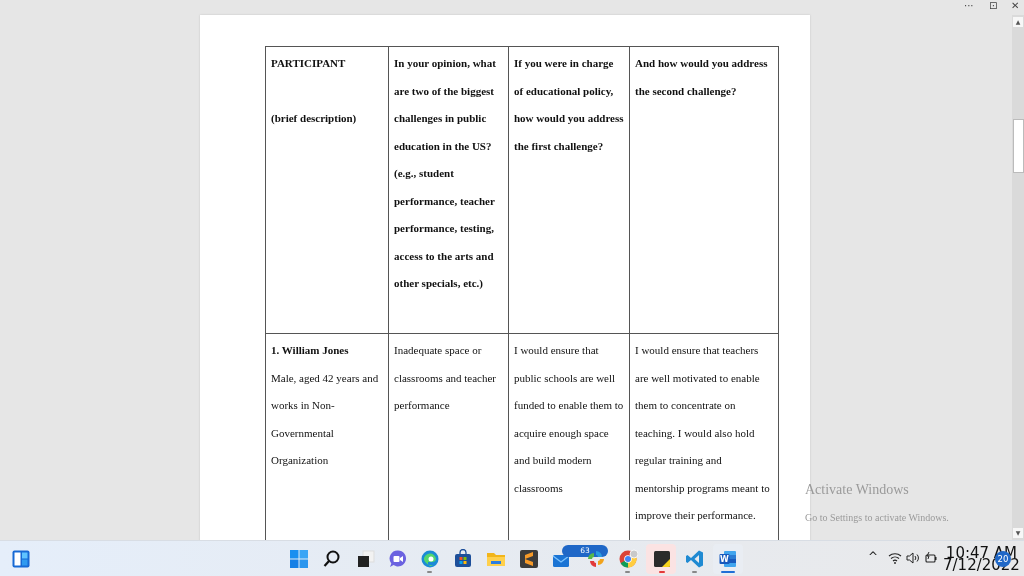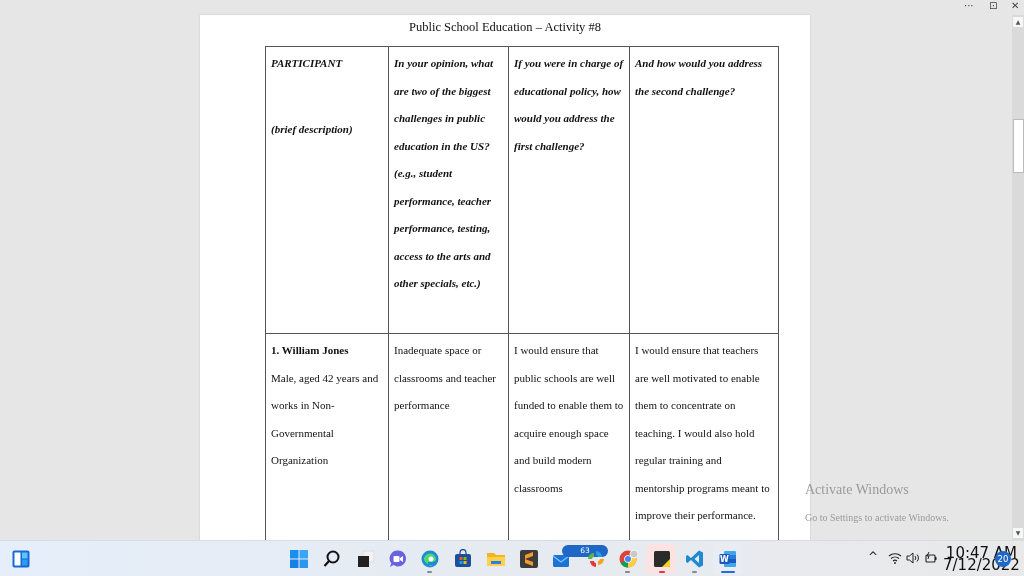--- a/index.html
+++ b/index.html
@@ -2,23 +2,23 @@
 <html><head>
 <meta charset="utf-8">
 <style>
   html, body { margin:0; padding:0; }
   body { width:1024px; height:576px; overflow:hidden; background:#e6e6e6; position:relative; font-family:"Liberation Serif", serif; }
   .viewer { position:absolute; left:0; top:0; width:1024px; height:540px; background:#e6e6e6; overflow:hidden; }
   .page { position:absolute; left:200px; top:15px; width:610px; height:540px; background:#fff; box-shadow:0 0 2px rgba(0,0,0,0.15); }
   .doc-title { position:absolute; top:5px; left:0; width:100%; text-align:center; font-size:12.5px; color:#111; }
   table.grid { position:absolute; left:65px; top:31px; border-collapse:collapse; table-layout:fixed; width:513px; font-size:11px; color:#111; }
   table.grid td { border:1px solid #555; vertical-align:top; padding:3px 5px 0 5px; line-height:27.5px; }
-  .hdr td { font-weight:bold; height:283px;font-style:italic; }
+  .hdr td { font-weight:bold; height:283px; }
   .hdr td p { margin:0; }
-  .hdr .gap { margin-top:38px; }
+  .hdr .gap { margin-top:27px; }
   .row td { height:230px; }
   .bold { font-weight:bold; }
   .w-controls { position:absolute; right:0; top:0; height:15px; width:90px; font-family:"DejaVu Sans", sans-serif; }
   .w-controls span { position:absolute; top:0; font-size:10px; color:#444; }
   .scroll { position:absolute; left:1012px; top:15px; width:12px; height:525px; background:#dadada; }
   .scroll .up, .scroll .down { position:absolute; left:1px; width:10px; height:10px; background:#f7f7f7; font-size:6px; color:#555; text-align:center; line-height:10px; font-family:"DejaVu Sans", sans-serif; }
   .scroll .up { top:2px; } .scroll .down { bottom:2px; }
   .scroll .thumb { position:absolute; left:1px; top:104px; width:9px; height:52px; background:#fff; border:1px solid #bbb; }
   .watermark { position:absolute; left:805px; top:482px; color:#9a9a9a; font-family:Liberation Serif, serif; }
   .watermark .t1 { font-size:14px; }
@@ -34,21 +34,20 @@
 <body>
 
 <div class="viewer">
   <div class="w-controls">
     <span style="left:30px;">···</span>
     <span style="left:55px;">⊡</span>
     <span style="left:77px;">✕</span>
   </div>
 
   <div class="page">
-    <div class="doc-title">Public School Education – Activity #8</div>
     <table class="grid">
       <colgroup>
           <col style="width:123px">
           <col style="width:120px">
           <col style="width:121px">
           <col style="width:149px">
         </colgroup>
       <tbody>
           <tr class="hdr">
         <td>

